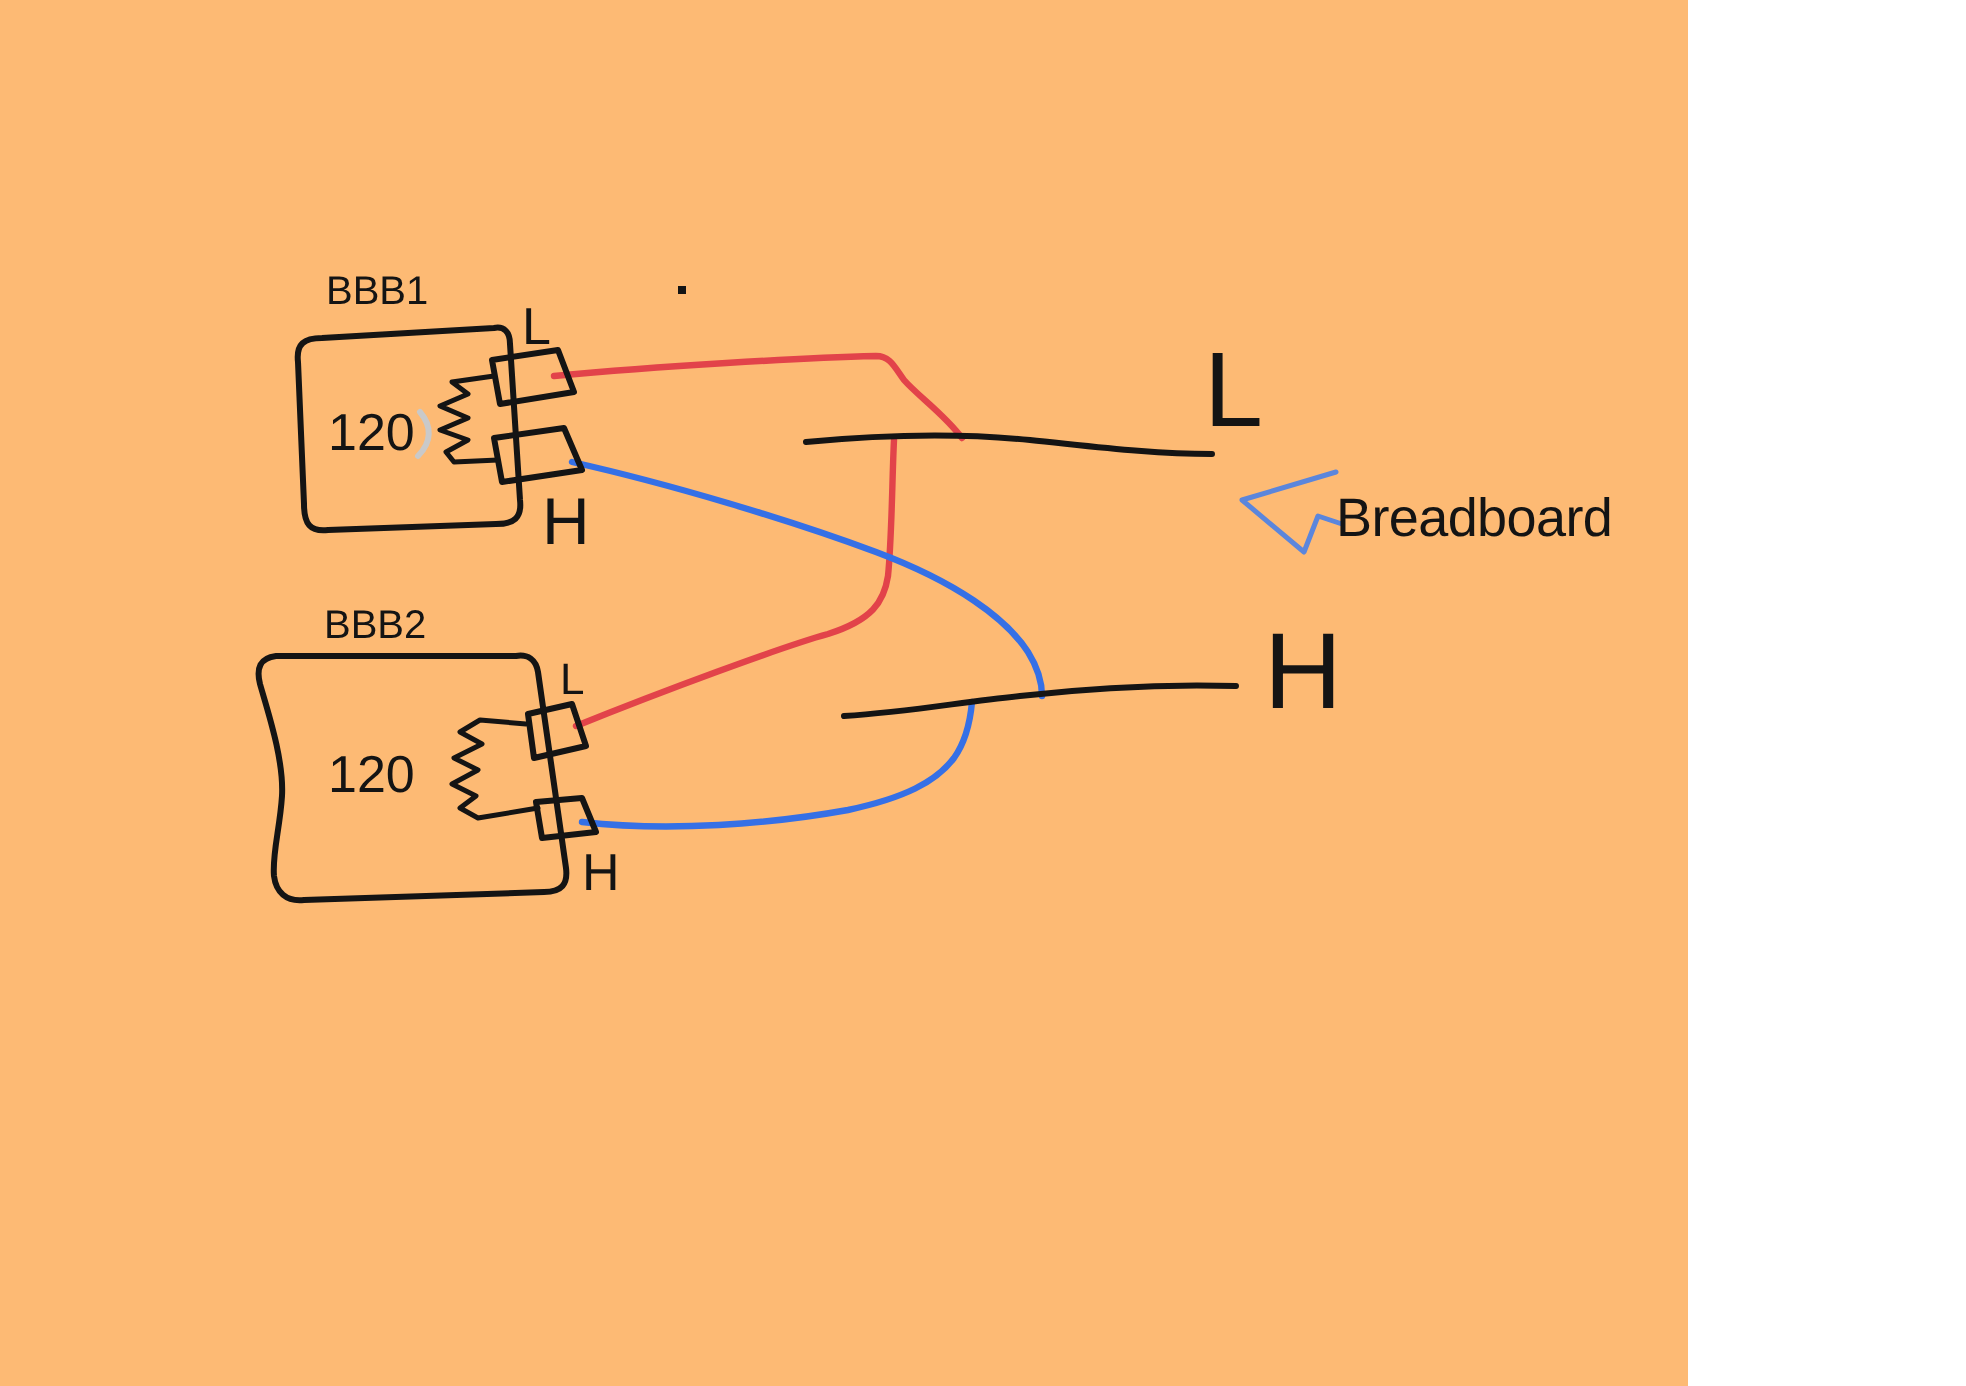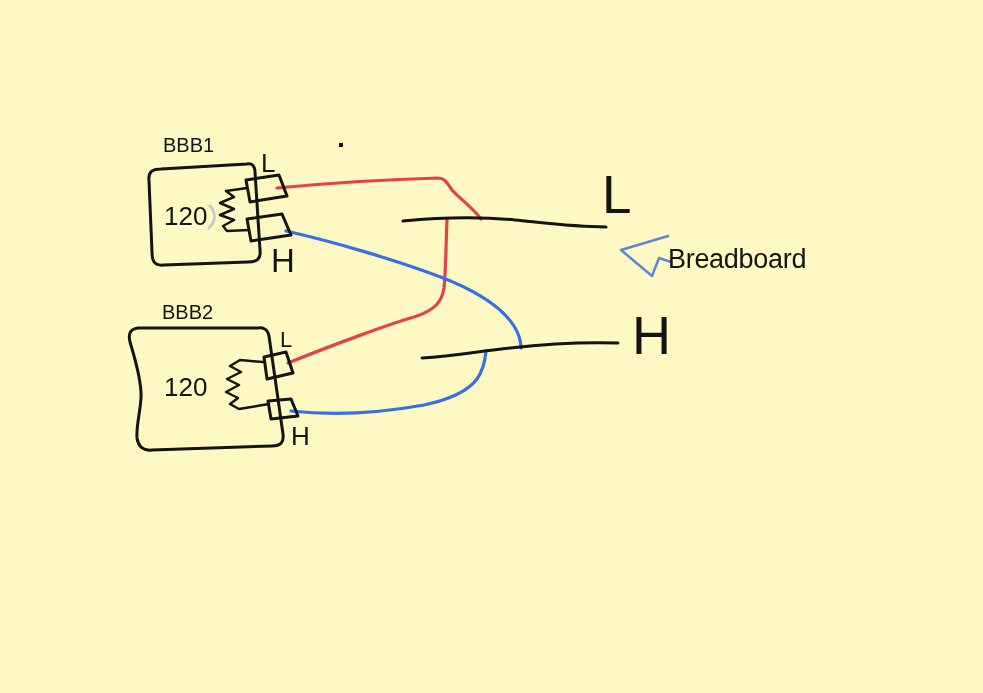--- a/index.html
+++ b/index.html
@@ -1,16 +1,16 @@
 <!DOCTYPE html>
 <html><head>
 <meta charset="utf-8">
 <style>
   html,body{margin:0;padding:0;background:#ffffff;}
-  .stage{position:relative;width:983px;height:693px;background:#fef9c3;overflow:hidden;}
+  .stage{position:relative;width:844px;height:693px;background:#fdba74;overflow:hidden;}
   svg{display:block;}
   svg text{fill:#141414;font-family:"Liberation Sans",sans-serif;}
   .board-name{font-size:20px;}
   .board-value{font-size:26px;}
   .pin-label-sm{font-size:22px;}
   .annotation{font-size:27px;letter-spacing:-0.3px;}
 </style>
 </head>
 <body>
 

